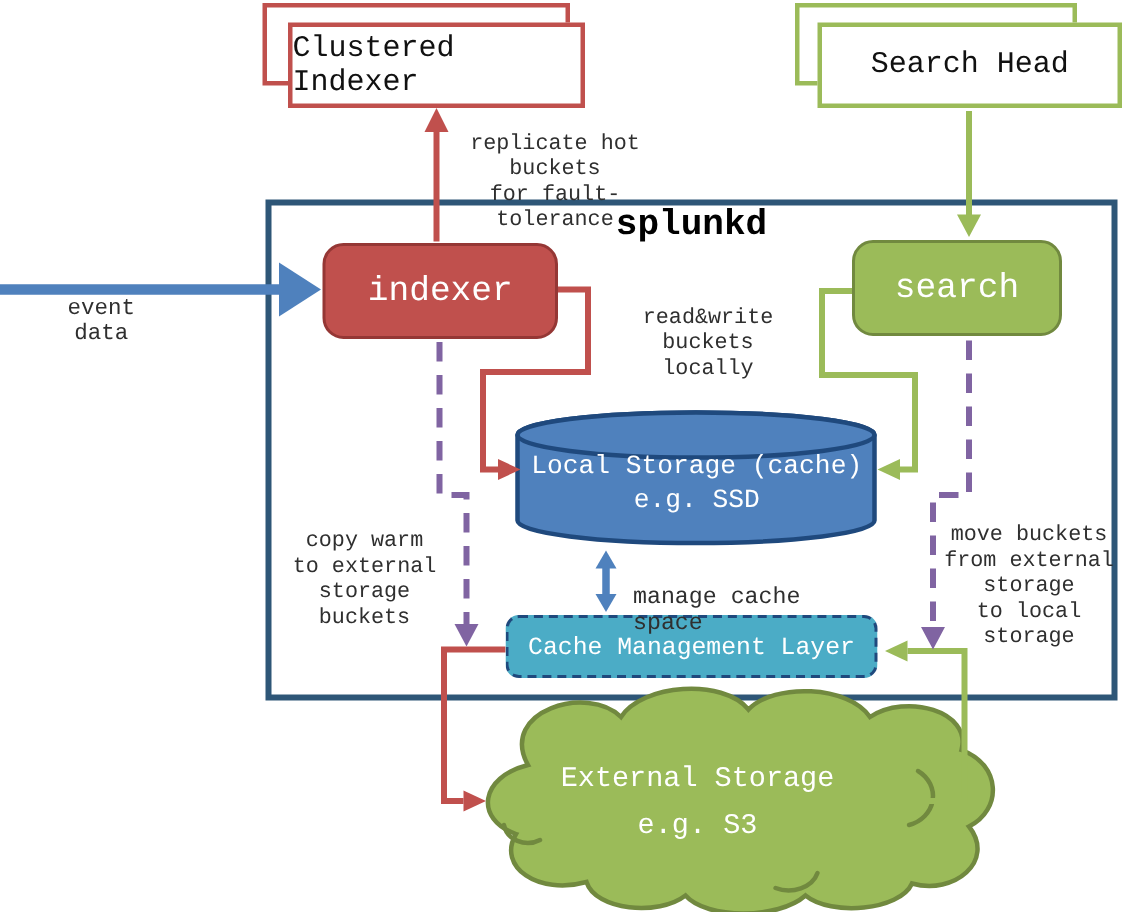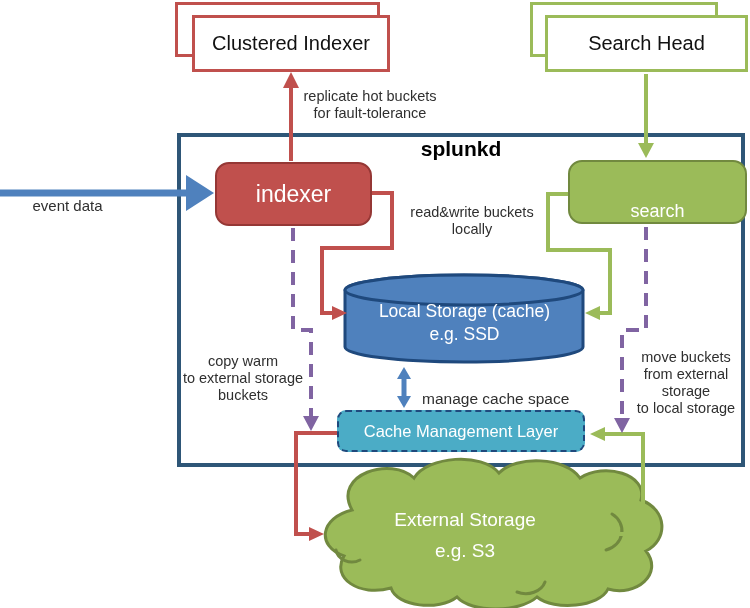--- a/index.html
+++ b/index.html
@@ -2,39 +2,39 @@
 <html style="--red: #C0504D; --red-dark: #953735; --green: #9BBB59; --green-dark: #71893F; --blue: #4F81BD; --navy: #1F497D; --teal: #4BACC6; --purple: #8064A2; --container: #2E5677; --text: #2F2F2F;"><head>
 <meta charset="utf-8">
 <style>
   :root{
     --red:#C0504D; --red-dark:#953735; --green:#9BBB59; --green-dark:#71893F;
     --blue:#4F81BD; --navy:#1F497D; --teal:#4BACC6; --purple:#8064A2;
     --container:#2E5677; --text:#2F2F2F;
   }
   html,body{margin:0;padding:0;background:#fff;}
   #canvas{position:relative;width:750px;height:608px;background:#fff;overflow:hidden;
-          font-family:Liberation Sans, sans-serif;}
+          font-family:Liberation Mono, monospace;}
   .abs{position:absolute;box-sizing:border-box;}
   
   .doc-back{background:#fff;border:3px solid;z-index:2;}
   .doc-front{background:#fff;border:3px solid;z-index:2;display:flex;align-items:center;
              justify-content:center;font-size:20px;color:#111;}
   .red-edge{border-color:var(--red);}
   .green-edge{border-color:var(--green);}
   
   #splunkd-box{left:177px;top:133px;width:568px;height:334px;border:4px solid var(--container);z-index:1;}
   #splunkd-label{left:177px;top:137px;width:568px;text-align:center;font-weight:bold;
-                 font-size:21px;color:#000;z-index:6;}
+                 font-size:24px;color:#000;z-index:6;}
   
   .node{border-radius:14px;display:flex;align-items:center;justify-content:center;
         color:#fff;z-index:4;}
   #indexer-node{left:215px;top:162px;width:157px;height:64px;background:var(--red);
                 border:2px solid var(--red-dark);font-size:23px;}
-  #search-node{left:568px;top:160px;width:179px;height:64px;background:var(--green);
-               border:2px solid var(--green-dark);font-size:18px;align-items:flex-end;}
+  #search-node{left:568px;top:160px;width:140px;height:64px;background:var(--green);
+               border:2px solid var(--green-dark);font-size:23px;}
   #cache-node{left:337px;top:410px;width:248px;height:42px;border-radius:9px;background:var(--teal);
               border:2px dashed var(--navy);font-size:16.5px;z-index:4;display:flex;
               align-items:center;justify-content:center;color:#fff;}
   
   #wires{position:absolute;left:0;top:0;z-index:3;}
   .stroke-red{stroke:var(--red);fill:none;stroke-width:4;}
   .stroke-green{stroke:var(--green);fill:none;stroke-width:4;}
   .stroke-green-dark{stroke:var(--green-dark);fill:none;stroke-width:3;stroke-linecap:round;}
   .stroke-purple{stroke:var(--purple);fill:none;stroke-width:4;stroke-dasharray:13 9;}
   .fill-red{fill:var(--red);stroke:none;}

